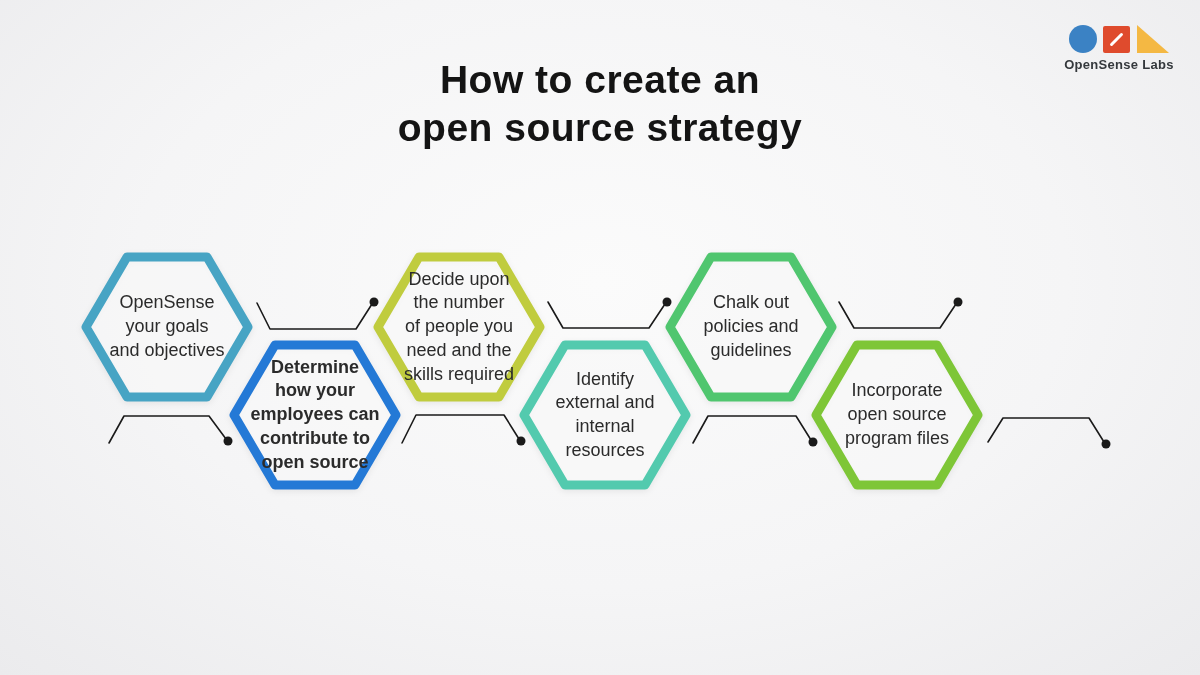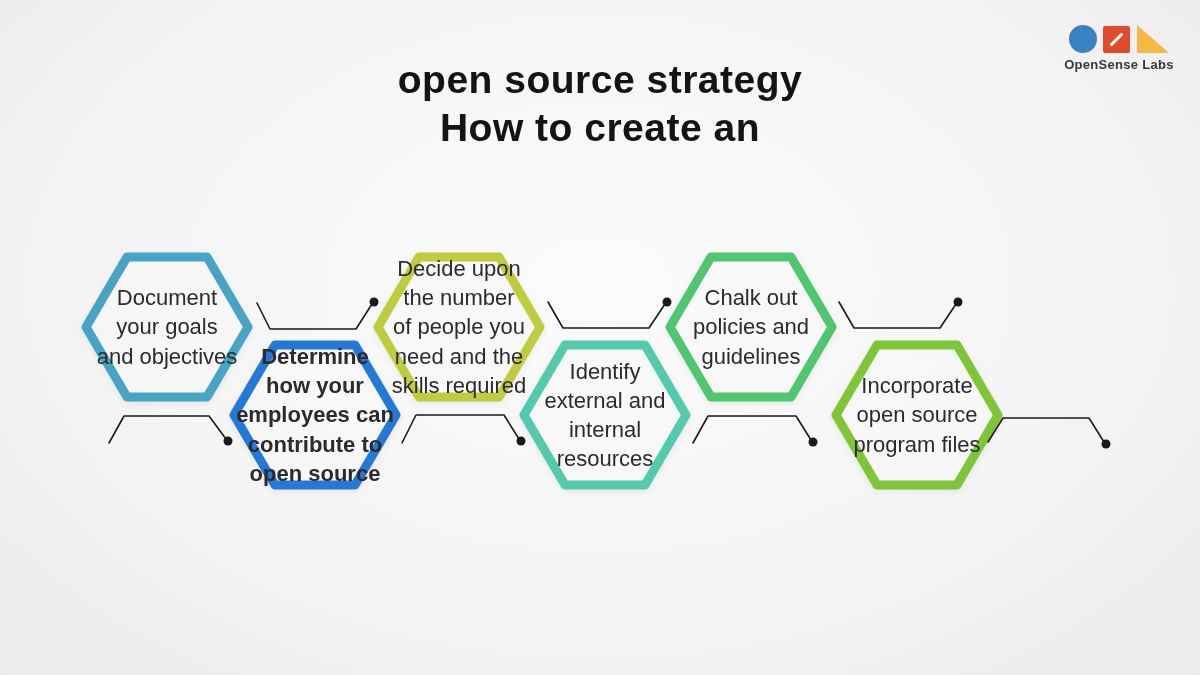--- a/index.html
+++ b/index.html
@@ -85,72 +85,72 @@
     height: 100%;
     filter: drop-shadow(0 2px 3px rgba(0,0,0,0.07));
   }
   .hex-label {
     position: absolute;
     inset: 0;
     display: flex;
     align-items: center;
     justify-content: center;
     text-align: center;
-    font-size: 22px;
+    font-size: 18px;
     line-height: 1.32;
     color: #2b2b2b;
     white-space: pre-line;
   }
 
   
   .hex1 { left: 79px;  top: 249px; }
   .hex2 { left: 227px; top: 337px; font-weight: bold; }
   .hex3 { left: 371px; top: 249px; }
   .hex4 { left: 517px; top: 337px; }
   .hex5 { left: 663px; top: 249px; }
-  .hex6 { left: 829px; top: 337px; }
+  .hex6 { left: 809px; top: 337px; }
   .hex7 { left: 953px; top: 249px; }
 
   
   .connectors {
     position: absolute;
     inset: 0;
     width: 1200px;
     height: 675px;
     pointer-events: none;
   }
 </style>
 </head>
 <body>
 
 <div class="canvas">
 
   <div class="title">
+    <div>How to create an</div>
     <div>open source strategy</div>
-    <div>How to create an</div>
   </div>
 
   <div class="logo">
     <div class="logo-shapes">
       <div class="logo-circle" style="background: rgb(59, 130, 196);"></div>
       <div class="logo-square" style="background: rgb(223, 75, 45);">
         <div class="logo-slash"></div>
       </div>
       <svg class="logo-triangle" viewBox="0 0 33 28">
         <polygon points="1,0 33,28 1,28" fill="#f4b843"></polygon>
       </svg>
     </div>
     <div class="logo-text">OpenSense Labs</div>
   </div>
 
   <div class="hex hex1">
     <svg viewBox="0 0 176 156">
         <polygon points="7,78 48,8 128,8 169,78 128,148 48,148" fill="rgba(255,255,255,0.55)" stroke-width="9" stroke-linejoin="round" stroke="#47a4c4"></polygon>
       </svg>
-    <div class="hex-label">Document
+    <div class="hex-label">OpenSense
 your goals
 and objectives</div>
   </div>
 
   <div class="hex hex2">
     <svg viewBox="0 0 176 156">
         <polygon points="7,78 48,8 128,8 169,78 128,148 48,148" fill="rgba(255,255,255,0.55)" stroke-width="9" stroke-linejoin="round" stroke="#2479d6"></polygon>
       </svg>
     <div class="hex-label">Determine
 how your

